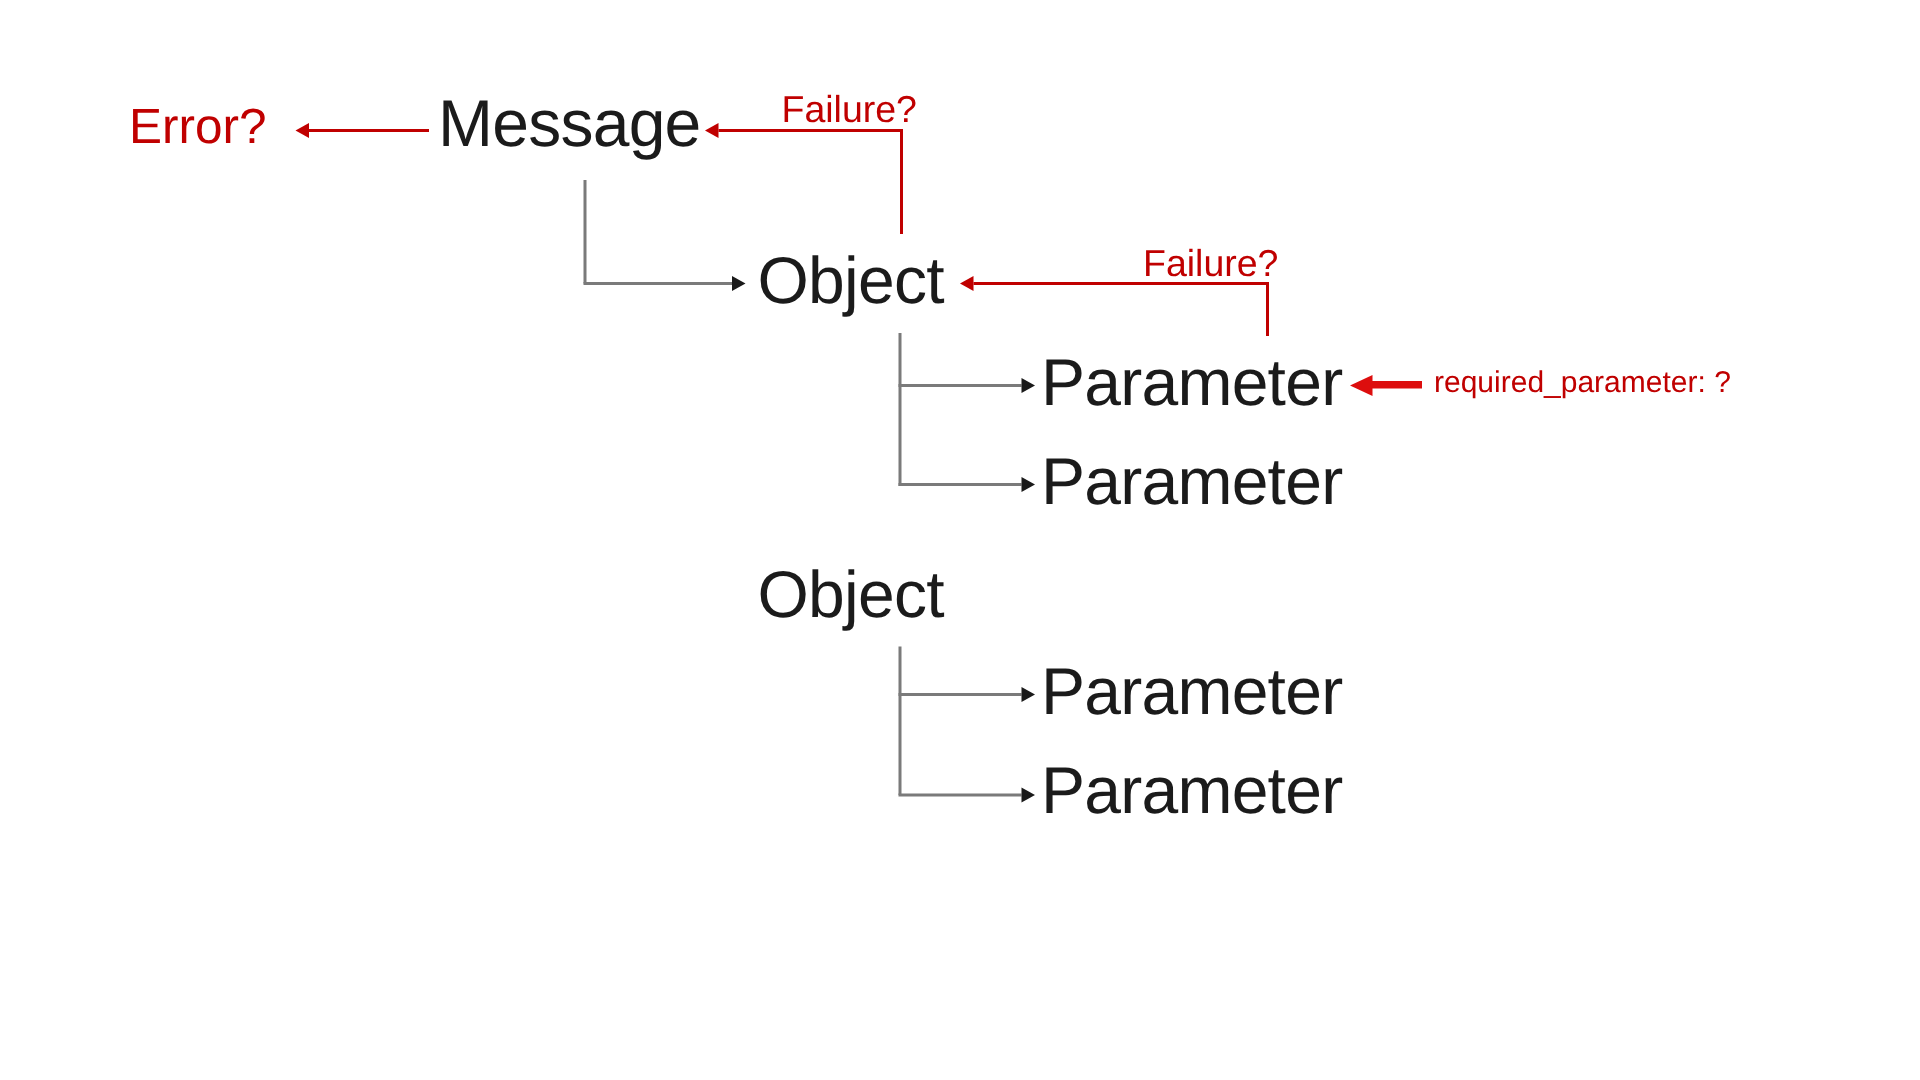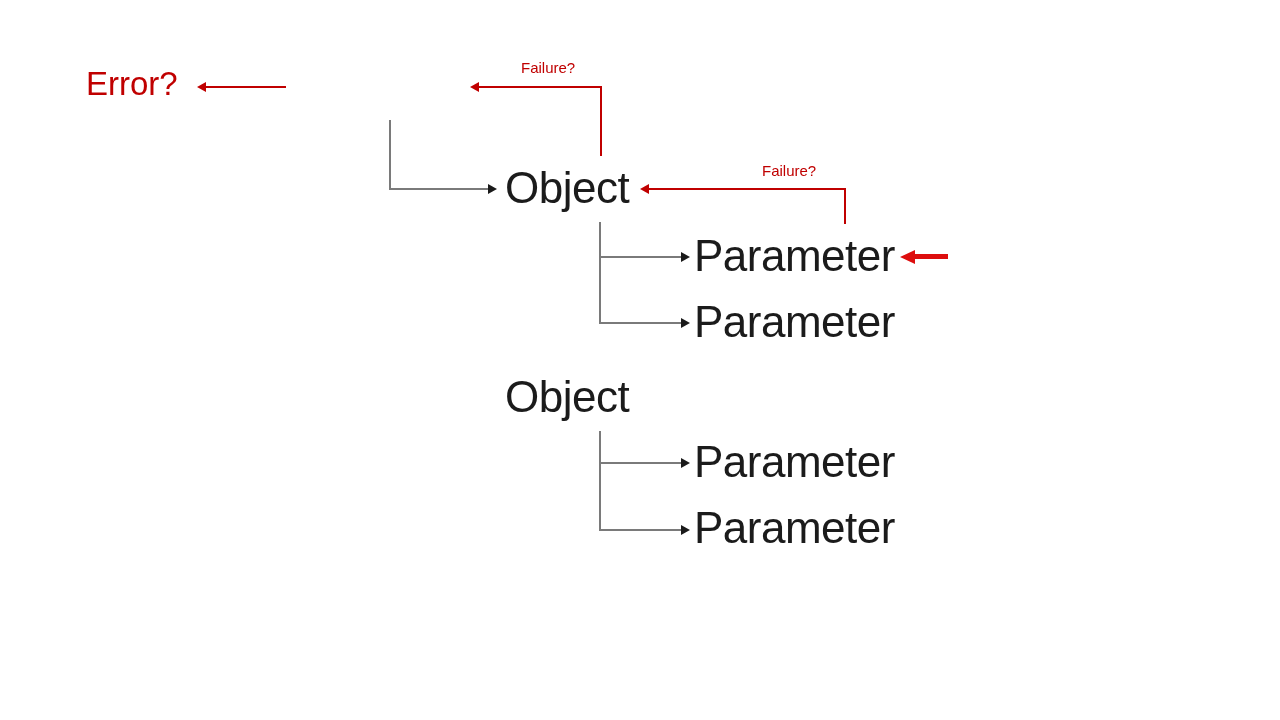--- a/index.html
+++ b/index.html
@@ -23,21 +23,21 @@
     letter-spacing: -0.5px;
     white-space: nowrap;
   }
   .annot {
     position: absolute;
     color: #c00000;
     line-height: 1.1;
     white-space: nowrap;
   }
   .annot.big   { font-size: 33px; margin-left: 20px; }
-  .annot.small { font-size: 15px; }
+  .annot.small { font-size: 25px; }
   .line {
     position: absolute;
     background: #7a7a7a;
   }
   .line.red { background: #c00000; }
   .line.red-bold { background: #dd0e0e; }
   .arr {
     position: absolute;
     width: 0;
     height: 0;
@@ -56,39 +56,41 @@
     border-right: 15px solid #dd0e0e;
     border-top: 7px solid transparent;
     border-bottom: 7px solid transparent;
   }
 </style>
 </head>
 <body>
 
 <div class="stage">
 
+  <div class="node" style="left:292px; top:60px;">Message</div>
 
   <div class="node" style="left:505px; top:165px;">Object</div>
 
   <div class="node" style="left:694px; top:233px;">Parameter</div>
 
   <div class="node" style="left:694px; top:299px;">Parameter</div>
 
   <div class="node" style="left:505px; top:374px;">Object</div>
 
   <div class="node" style="left:694px; top:439px;">Parameter</div>
 
   <div class="node" style="left:694px; top:505px;">Parameter</div>
 
   <div class="annot big" style="left:66px; top:66px;">Error?</div>
 
   <div class="annot small" style="left:521px; top:60px;">Failure?</div>
 
   <div class="annot small" style="left:762px; top:163px;">Failure?</div>
 
+  <div class="annot small" style="left:956px; top:244px; font-size:20px;">required_parameter: ?</div>
 
   <div class="line" style="left:389px; top:120px; width:1.5px; height:69px;"></div>
   <div class="line" style="left:389px; top:188px; width:99px; height:1.5px;"></div>
   <div class="arr right-dark" style="left:488px; top:184px;"></div>
 
   <div class="line" style="left:599px; top:222px; width:1.5px; height:102px;"></div>
   <div class="line" style="left:599px; top:256px; width:82px; height:1.5px;"></div>
   <div class="arr right-dark" style="left:681px; top:252px;"></div>
   <div class="line" style="left:599px; top:322px; width:82px; height:1.5px;"></div>
   <div class="arr right-dark" style="left:681px; top:318px;"></div>

